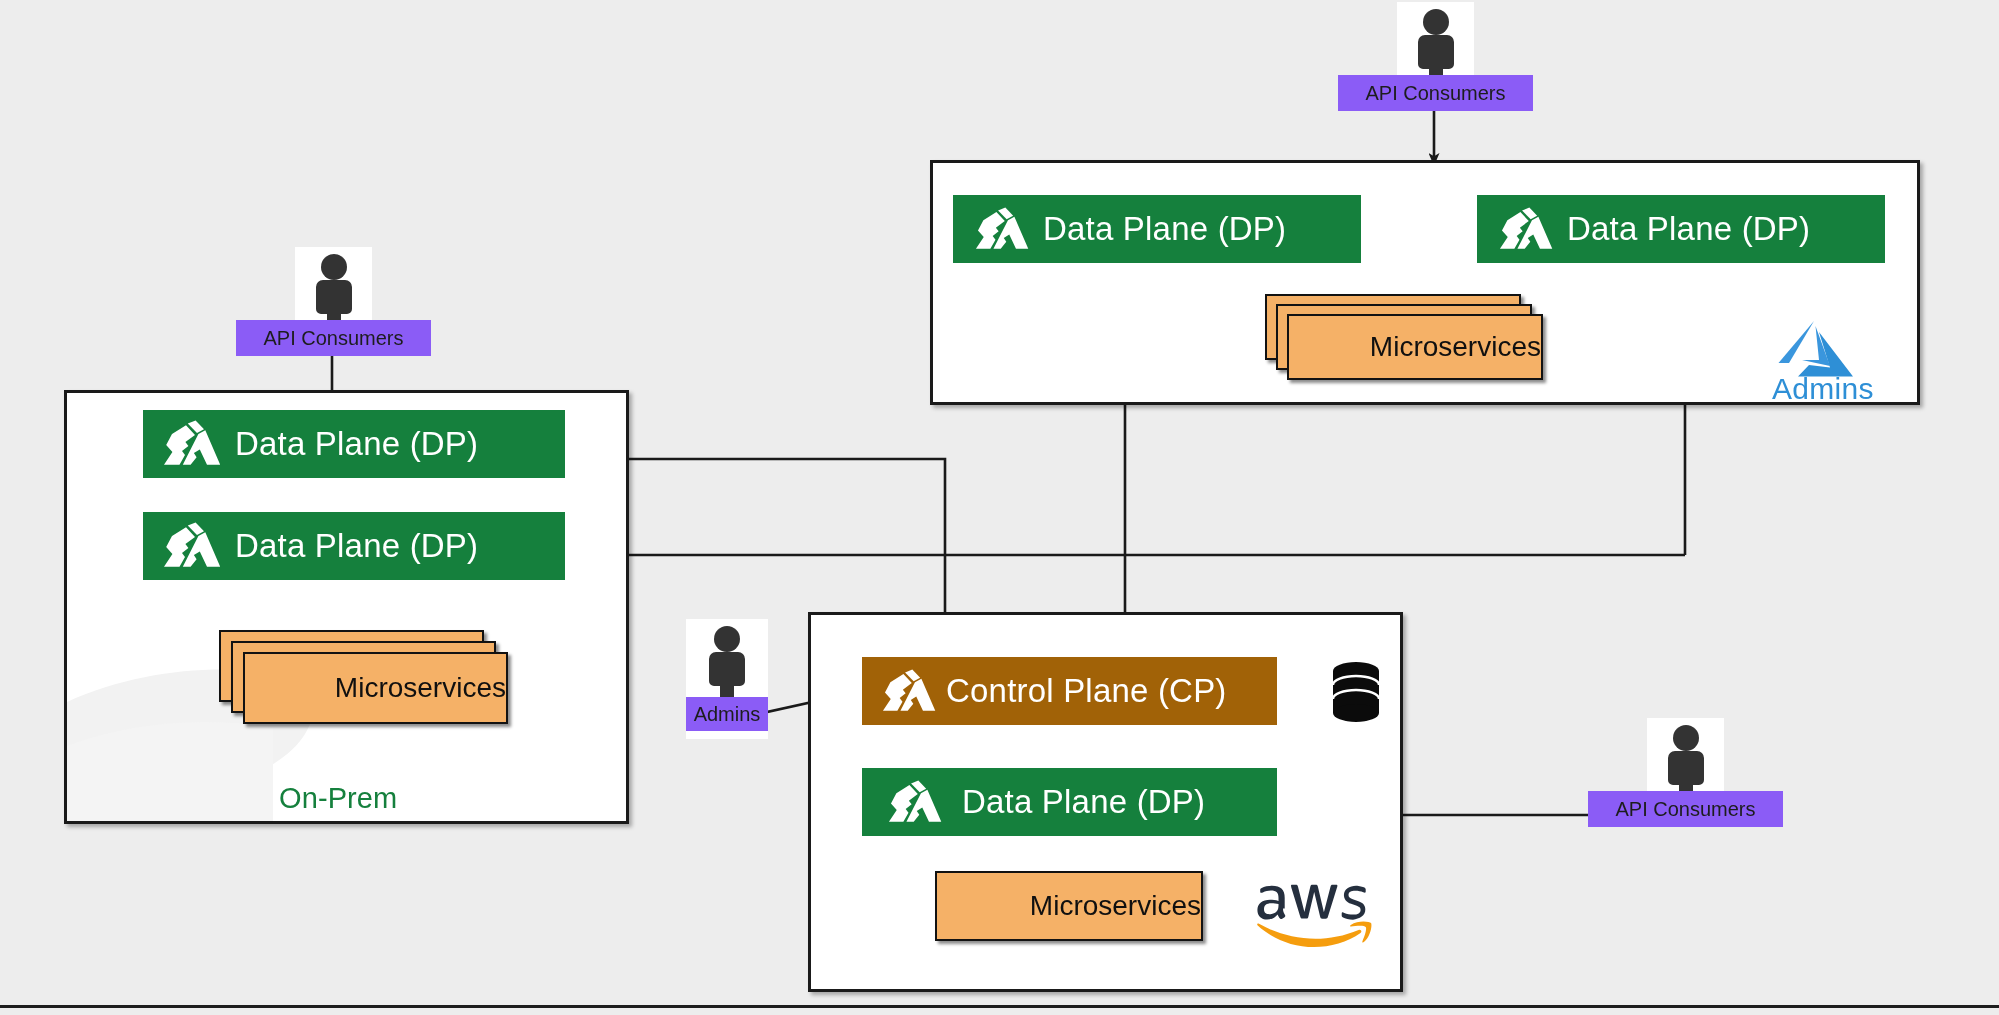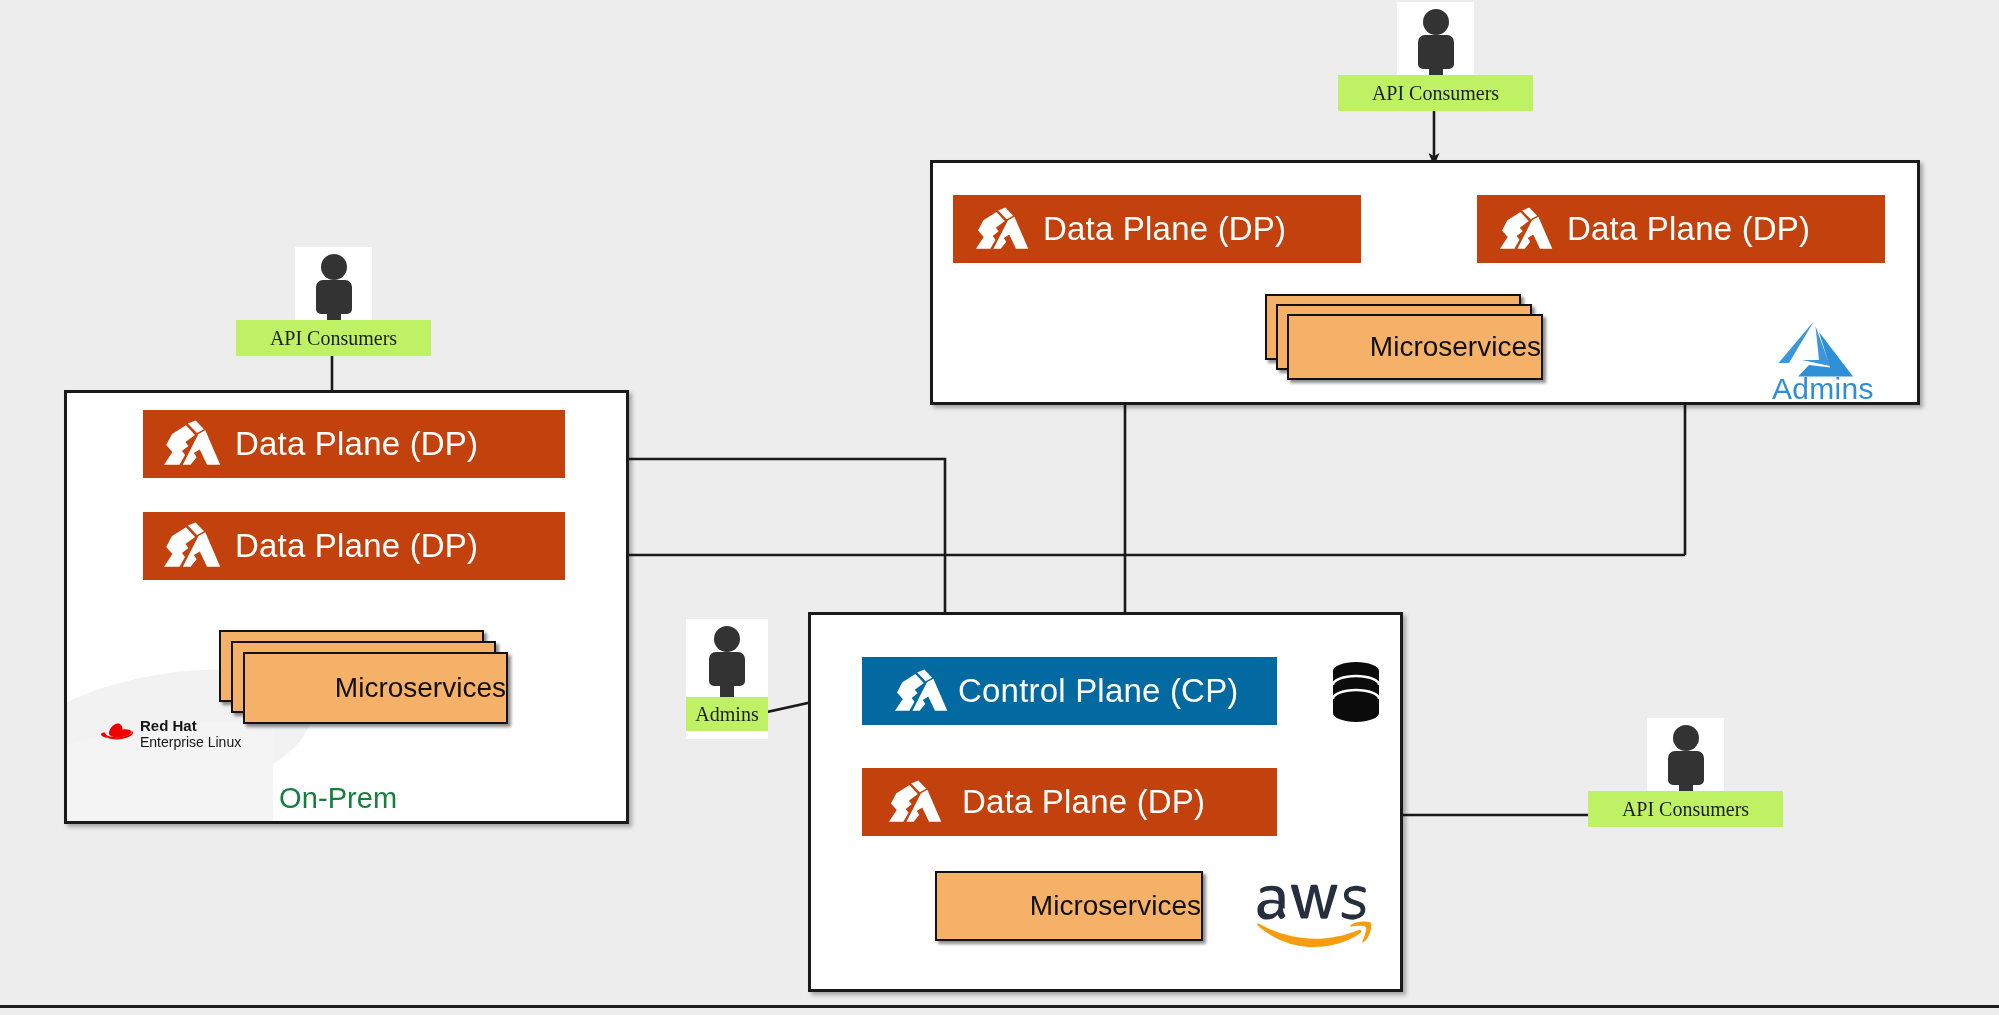--- a/index.html
+++ b/index.html
@@ -45,22 +45,22 @@
     white-space: nowrap;
   }
 
   
   .node {
     display: flex;
     align-items: center;
     color: #ffffff;
     white-space: nowrap;
   }
-  .node.dp { background: #c2410c; align-items: center; }
-  .node.cp { background: #0369a1; padding-left: 12px; }
+  .node.dp { background: #15803d; align-items: center; }
+  .node.cp { background: #a16207; }
   .node .kong-logo {
     flex: 0 0 auto;
     display: block;
   }
   .node .node-label {
     font-size: 33px;
     color: #ffffff;
     letter-spacing: .2px;
     font-family: "Liberation Sans", sans-serif;
   }
@@ -86,31 +86,30 @@
   }
 
   
   .actor { position: absolute; }
   .actor-icon-bg {
     position: absolute;
     background: #ffffff;
   }
   .actor-caption {
     position: absolute;
-    background: #bef264;
+    background: #8b5cf6;
     color: #1d1d1d;
     font-size: 20px;
     line-height: 1;
     display: flex;
     align-items: center;
     justify-content: center;
     white-space: nowrap;
     padding: 7px 10px;
     box-sizing: border-box;
-    font-family: Liberation Serif, serif;
   }
 
   
   .vendor { position: absolute; }
   .azure-text {
     position: absolute;
     color: #2e8fd6;
     font-size: 30px;
     letter-spacing: .3px;
     white-space: nowrap;
@@ -172,37 +171,20 @@
   </svg>
 
   <div class="abs zone" style="left:64px; top:390px; width:565px; height:434px;">
   </div>
 
   <svg class="abs" style="left:67px; top:660px; width:255px; height:161px;" viewBox="0 0 255 161">
     <path d="M0,42 C70,10 150,4 212,14 C250,20 255,46 238,74 C215,112 140,140 60,146 L0,150 Z" fill="#f2f2f2"></path>
     <path d="M0,86 C62,62 142,56 206,68 L206,161 L0,161 Z" fill="#f4f4f4"></path>
   </svg>
 
-  <div class="vendor" style="left:100px; top:715px; width:180px; height:50px;">
-    <svg style="position:absolute; left:0; top:5px;" width="34" height="26" viewBox="0 0 34 26">
-      <path d="M7.5,17.8 C4.0,17.2 1.0,16.0 1.0,14.4 C1.0,13.0 3.0,12.4 5.4,12.6
-               C5.0,13.6 5.6,14.8 7.4,15.6 C9.8,16.7 13.4,17.2 16.6,17.2
-               C22.4,17.2 28.0,15.9 30.6,14.0 C32.1,12.9 32.4,11.5 31.4,10.2
-               C32.6,11.0 33.2,12.0 33.0,13.1 C32.6,15.6 28.0,18.2 21.6,19.1
-               C16.6,19.8 11.2,19.3 7.5,17.8 Z" fill="#ee0000"></path>
-      <path d="M9.0,12.4 C9.5,9.2 11.8,5.6 15.0,4.2 C17.2,3.2 19.5,3.5 21.0,5.0
-               C22.3,6.3 22.6,8.1 22.4,9.6 C24.6,9.1 27.4,9.2 29.6,10.0
-               C31.4,10.7 32.0,11.9 31.2,13.0 C29.2,15.6 22.4,17.6 16.0,17.2
-               C11.4,16.9 8.6,15.2 9.0,12.4 Z" fill="#ee0000"></path>
-    </svg>
-    <div class="rhel-text-wrap" style="left:40px; top:3px;">
-      <div class="rhel-l1">Red Hat</div>
-      <div class="rhel-l2">Enterprise Linux</div>
-    </div>
-  </div>
 
   <div class="abs node dp" style="left:143px; top:410px; width:422px; height:68px;">
     <svg class="kong-logo" width="58" height="48" viewBox="0 0 58 48" style="margin-left:20px; margin-right:14px;">
       <path d="M24.8,3.5 L32.6,0.5 L41.0,9.2 L34.0,13.0 Z" fill="#ffffff"></path>
       <path d="M35.4,14.0 L42.3,10.2 L57.2,44.8 L44.0,44.8 L36.8,29.5 L30.9,33.0 L33.6,37.2 L27.6,44.8 L19.8,44.8 Z" fill="#ffffff"></path>
       <path d="M23.0,5.2 L32.0,15.0 L22.4,22.0 L25.4,26.0 L19.0,31.0 L22.0,35.0 L16.5,44.8 L1.0,44.8 L9.4,32.0 L3.2,25.0 L9.0,14.0 Z" fill="#ffffff"></path>
     </svg>
     <span class="node-label">Data Plane (DP)</span>
   </div>
 

